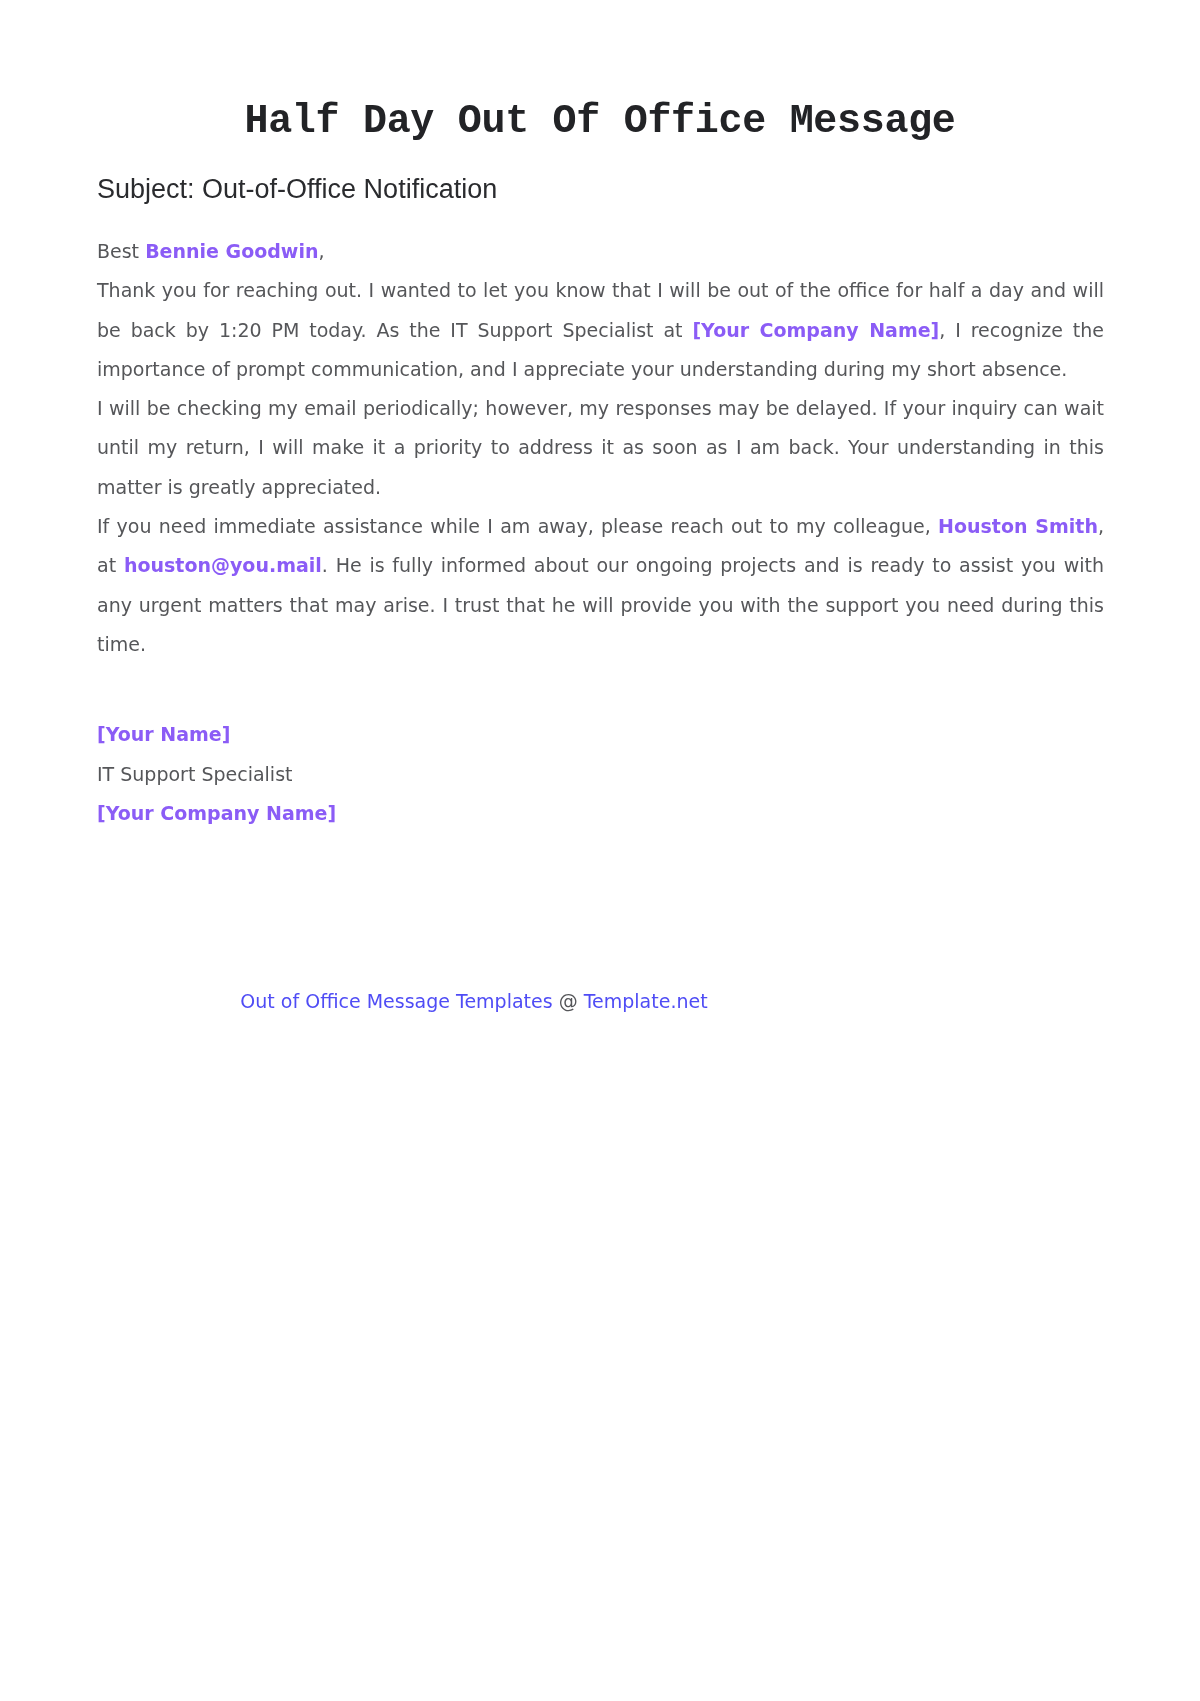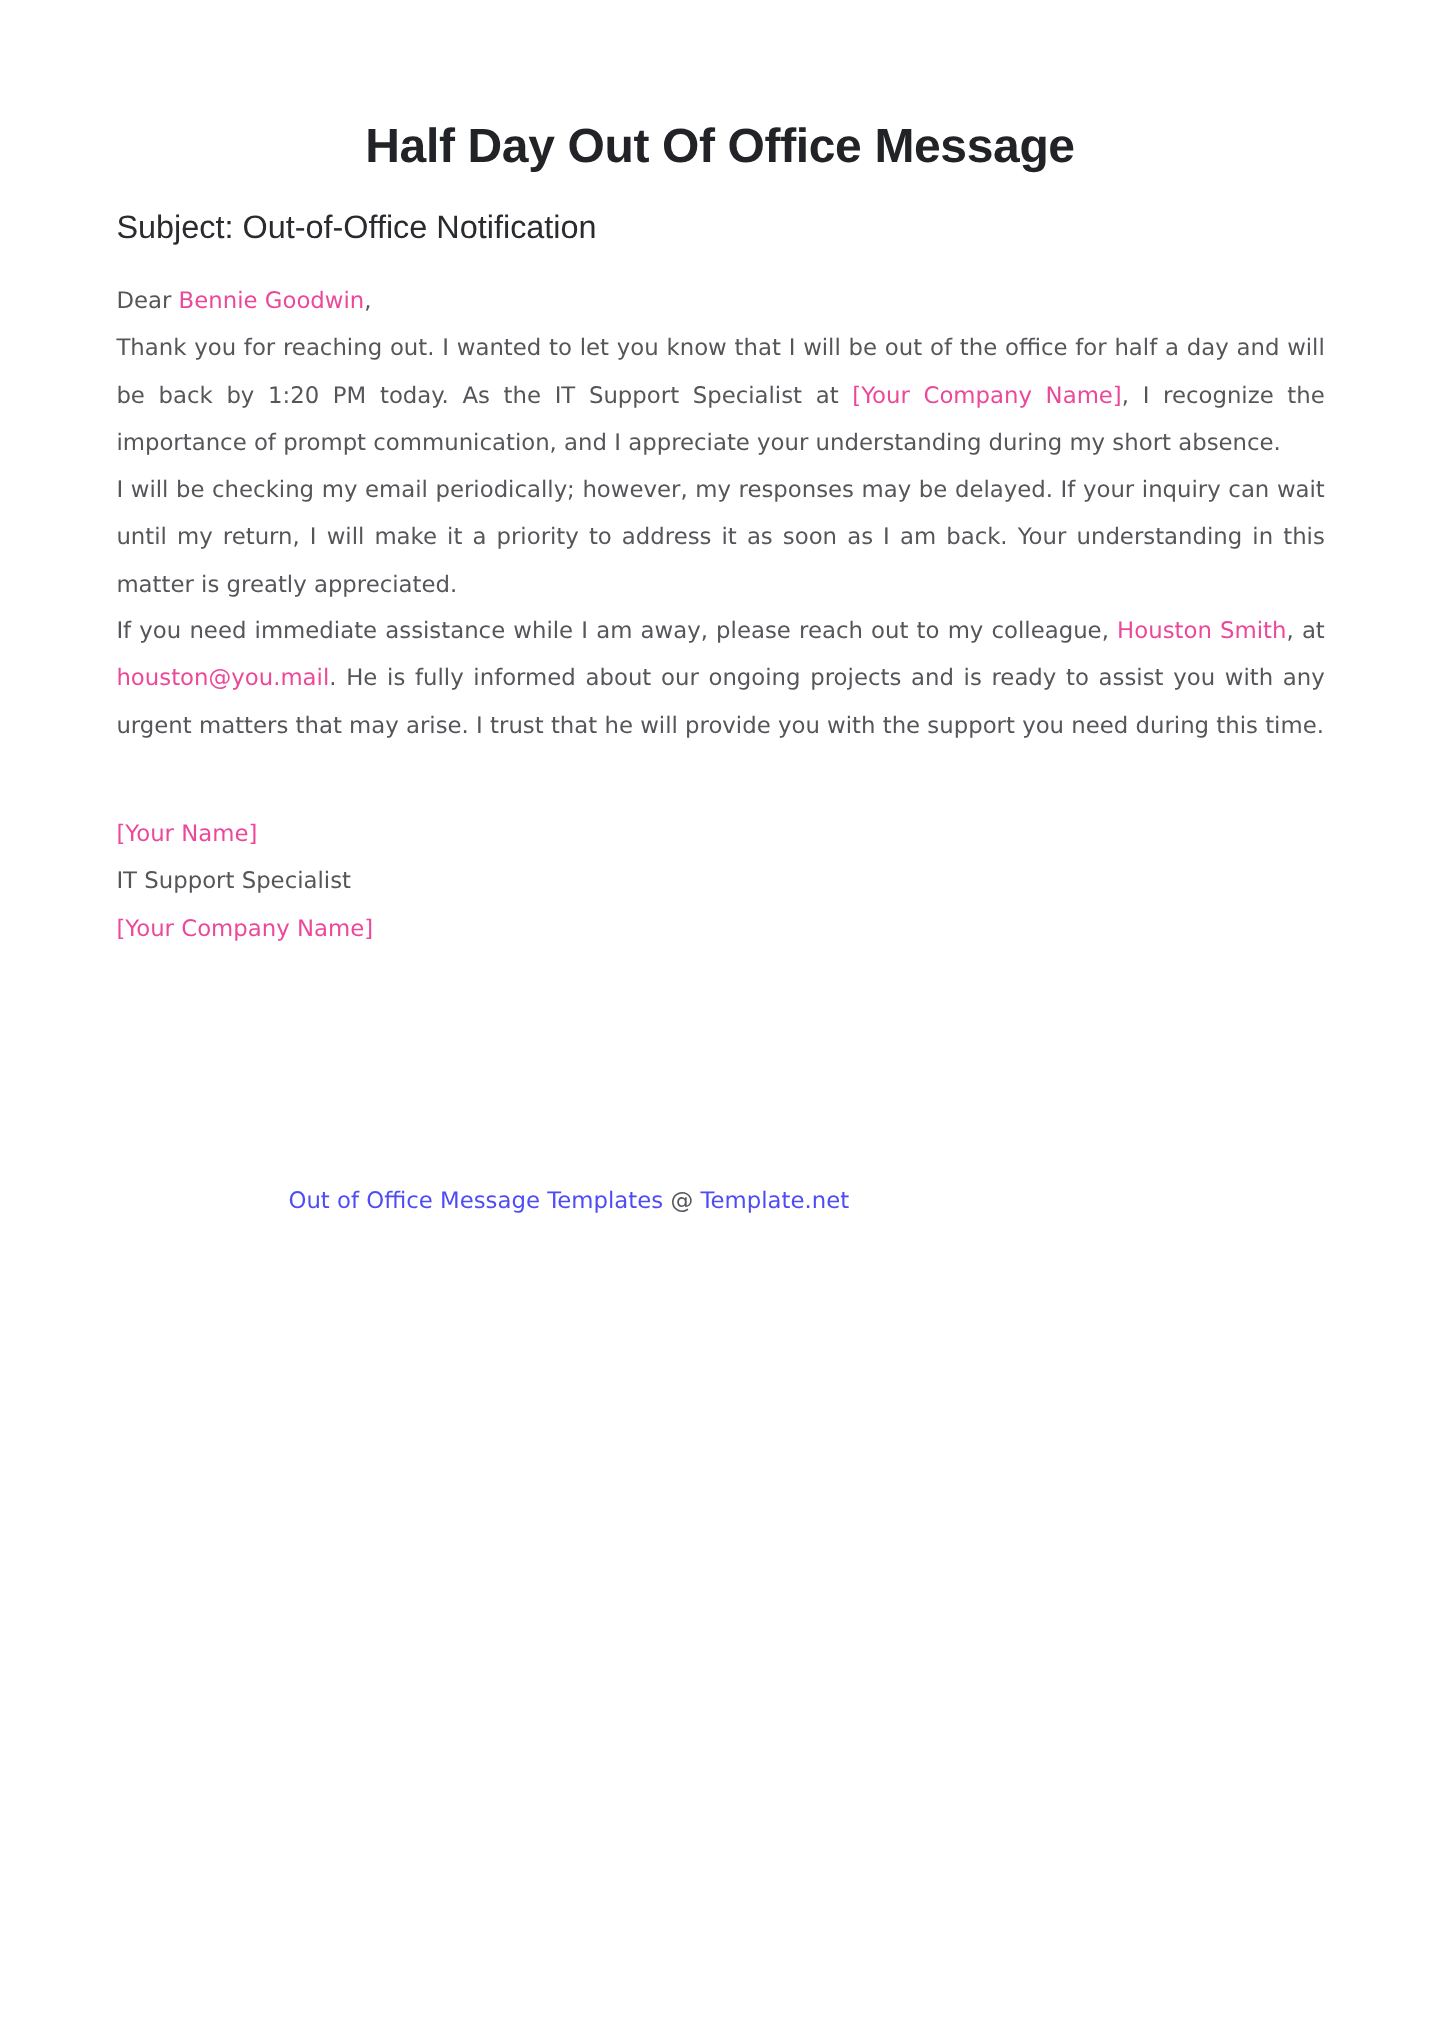--- a/index.html
+++ b/index.html
@@ -1,56 +1,56 @@
 <!DOCTYPE html>
 <html><head>
 <meta charset="utf-8">
 <style>
   html, body { margin: 0; padding: 0; background: #ffffff; }
   body { width: 1200px; height: 1701px; position: relative; overflow: hidden; }
   .page { position: absolute; left: 97px; top: 0; width: 1007px; }
   .title {
     position: absolute; left: -97px; width: 1200px; top: 98px;
     text-align: center;
-    font-family: Liberation Sans, sans-serif;
+    font-family: Liberation Mono, monospace;
     font-weight: bold; font-size: 40px; line-height: 48px;
     color: #222326; margin: 0; letter-spacing: -0.3px;
   }
   .subject {
     position: absolute; left: 0; top: 172px;
     font-family: "Liberation Sans", sans-serif;
     font-weight: normal; font-size: 27px; line-height: 34px;
     color: #2a2b2e; margin: 0;
   }
   .body {
     position: absolute; left: 0; top: 232px; width: 1007px;
     font-family: "DejaVu Sans", sans-serif;
     font-size: 19px; line-height: 39.3px;
     color: #555659;
   }
   .body p { margin: 0; text-align: justify; }
-  .body b { color: #ec4899; font-weight: normal; }
+  .body b { color: #8b5cf6; font-weight: bold; }
   .spacer { height: 51px; }
   .footer {
     position: absolute; left: -97px; width: 948px; top: 986px;
     text-align: center;
     font-family: "DejaVu Sans", sans-serif;
     font-size: 19px; line-height: 30px; color: #555659;
   }
   .footer a { color: #4f4cf5; text-decoration: none; }
 </style>
 </head>
 <body>
 
 <div class="page">
   <h1 class="title">Half Day Out Of Office Message</h1>
   <h2 class="subject">Subject: Out-of-Office Notification</h2>
 
   <div class="body">
-    <p><span>Dear </span><b>Bennie Goodwin</b><span>,</span></p>
+    <p><span>Best </span><b>Bennie Goodwin</b><span>,</span></p>
 
     <p><span>Thank you for reaching out. I wanted to let you know that I will be out of the office for half a day and will be back by 1:20 PM today. As the IT Support Specialist at </span><b>[Your Company Name]</b><span>, I recognize the importance of prompt communication, and I appreciate your understanding during my short absence.</span></p>
 
     <p>I will be checking my email periodically; however, my responses may be delayed. If your inquiry can wait until my return, I will make it a priority to address it as soon as I am back. Your understanding in this matter is greatly appreciated.</p>
 
     <p><span>If you need immediate assistance while I am away, please reach out to my colleague, </span><b>Houston Smith</b><span>, at </span><b>houston@you.mail</b><span>. He is fully informed about our ongoing projects and is ready to assist you with any urgent matters that may arise. I trust that he will provide you with the support you need during this time.</span></p>
 
 
     <div class="spacer"></div>
     <p><b>[Your Name]</b></p>

